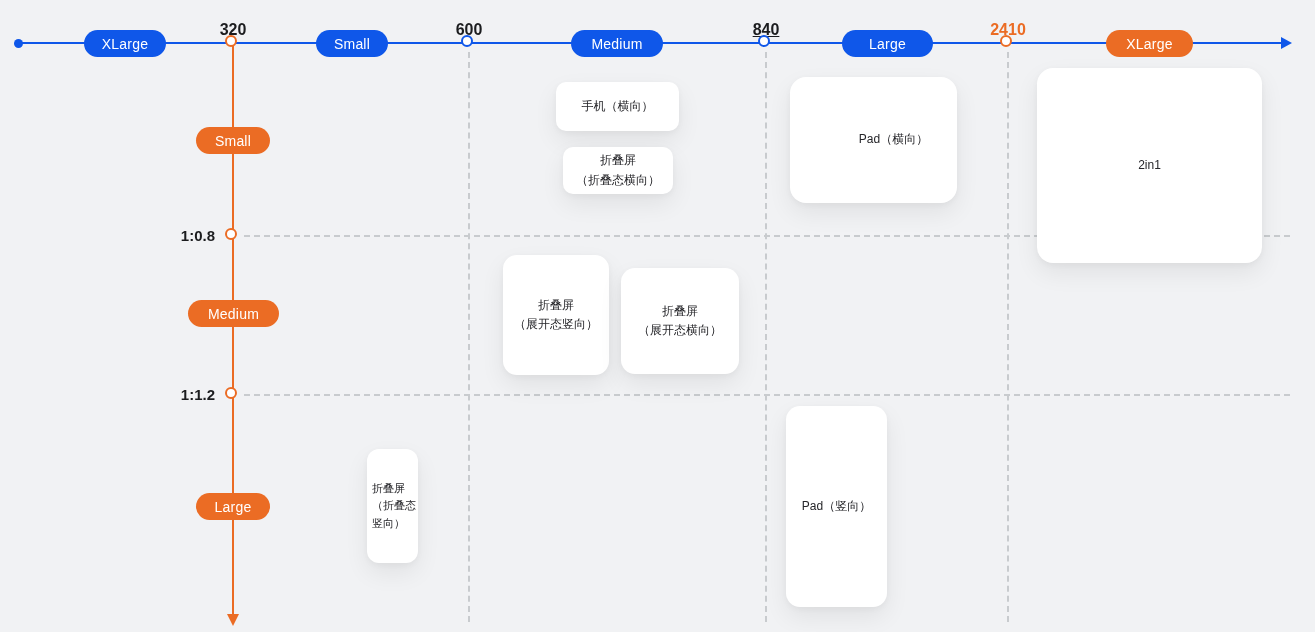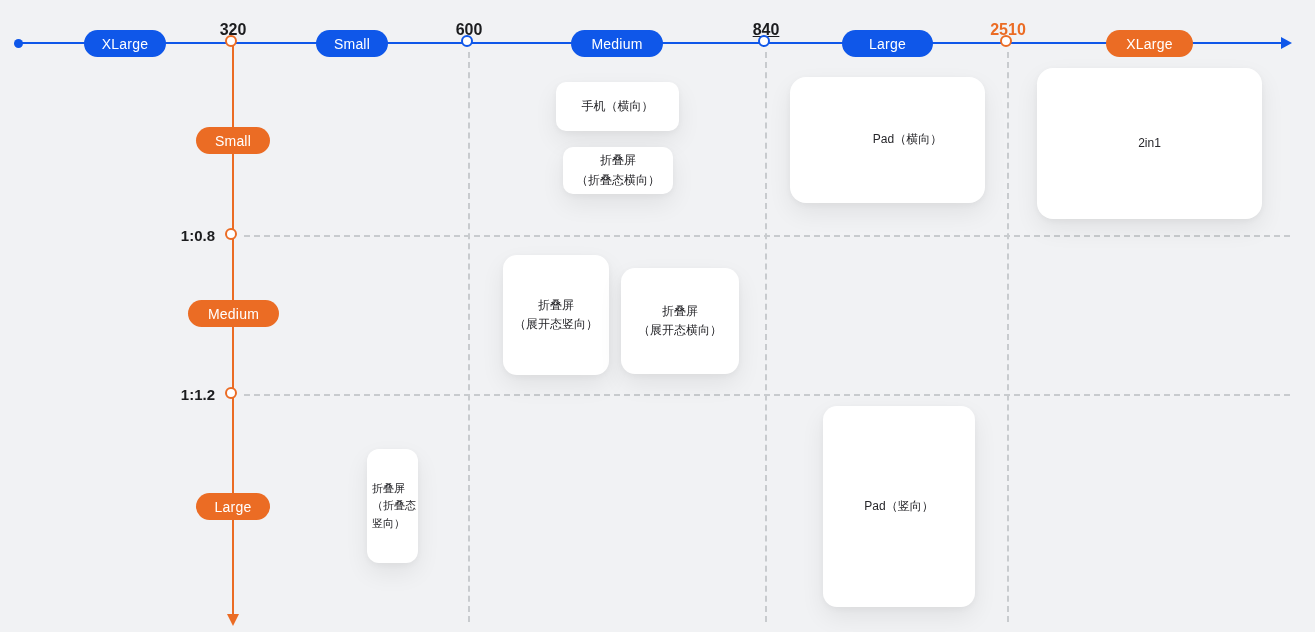--- a/index.html
+++ b/index.html
@@ -55,28 +55,28 @@
   .bp.b1440{left:1008px;color:var(--orange);}
   .ratio{position:absolute;left:140px;width:75px;text-align:right;font-size:15px;font-weight:600;color:var(--dark);z-index:2;}
   .ratio.r08{top:227px;} .ratio.r12{top:386px;}
   
   .card{position:absolute;background:#fff;border-radius:12px;z-index:2;
     box-shadow:0 10px 24px rgba(0,0,0,.07),0 2px 6px rgba(0,0,0,.04);
     display:flex;align-items:center;justify-content:center;text-align:center;
     font-size:12px;color:var(--cardtext);line-height:1.6;white-space:pre-line;}
   .c-phone-landscape{left:556px;top:82px;width:123px;height:49px;border-radius:10px;}
   .c-fold-folded-landscape{left:563px;top:147px;width:110px;height:47px;border-radius:10px;}
-  .c-pad-landscape{left:790px;top:77px;width:195px;height:126px;border-radius:16px;padding-left:40px;}
-  .c-2in1{left:1037px;top:68px;width:225px;height:151px;border-radius:16px;}
+  .c-pad-landscape{left:790px;top:77px;width:167px;height:126px;border-radius:16px;padding-left:40px;}
+  .c-2in1{left:1037px;top:68px;width:225px;height:195px;border-radius:16px;}
   .c-fold-open-portrait{left:503px;top:255px;width:106px;height:120px;border-radius:14px;}
   .c-fold-open-landscape{left:621px;top:268px;width:118px;height:106px;border-radius:14px;}
   .c-phone-portrait{left:297px;top:445px;width:57px;height:118px;}
   .c-fold-folded-portrait{left:367px;top:449px;width:51px;height:114px;font-size:11px;
     justify-content:flex-start;text-align:left;padding-left:5px;}
-  .c-pad-portrait{left:823px;top:406px;width:152px;height:201px;border-radius:14px;}
+  .c-pad-portrait{left:786px;top:406px;width:101px;height:201px;border-radius:14px;}
 </style>
 </head>
 <body>
 
 <div class="stage">
 
   <div class="dv x600"></div>
   <div class="dv x840"></div>
   <div class="dv x1440"></div>
   <div class="dh y08"></div>
@@ -85,21 +85,21 @@
   <div class="h-line"></div>
   <div class="start-dot"></div>
   <div class="h-arrow"></div>
 
   <div class="v-line"></div>
   <div class="v-arrow"></div>
 
   <div class="bp b320">320</div>
   <div class="bp b600">600</div>
   <div class="bp b840">840</div>
-  <div class="bp b1440">2510</div>
+  <div class="bp b1440">2410</div>
 
   <div class="ratio r08">1:0.8</div>
   <div class="ratio r12">1:1.2</div>
 
   <div class="pill blue p-xsmall">XLarge</div>
   <div class="pill blue p-small">Small</div>
   <div class="pill blue p-medium">Medium</div>
   <div class="pill blue p-large">Large</div>
   <div class="pill orange p-xlarge">XLarge</div>
 

